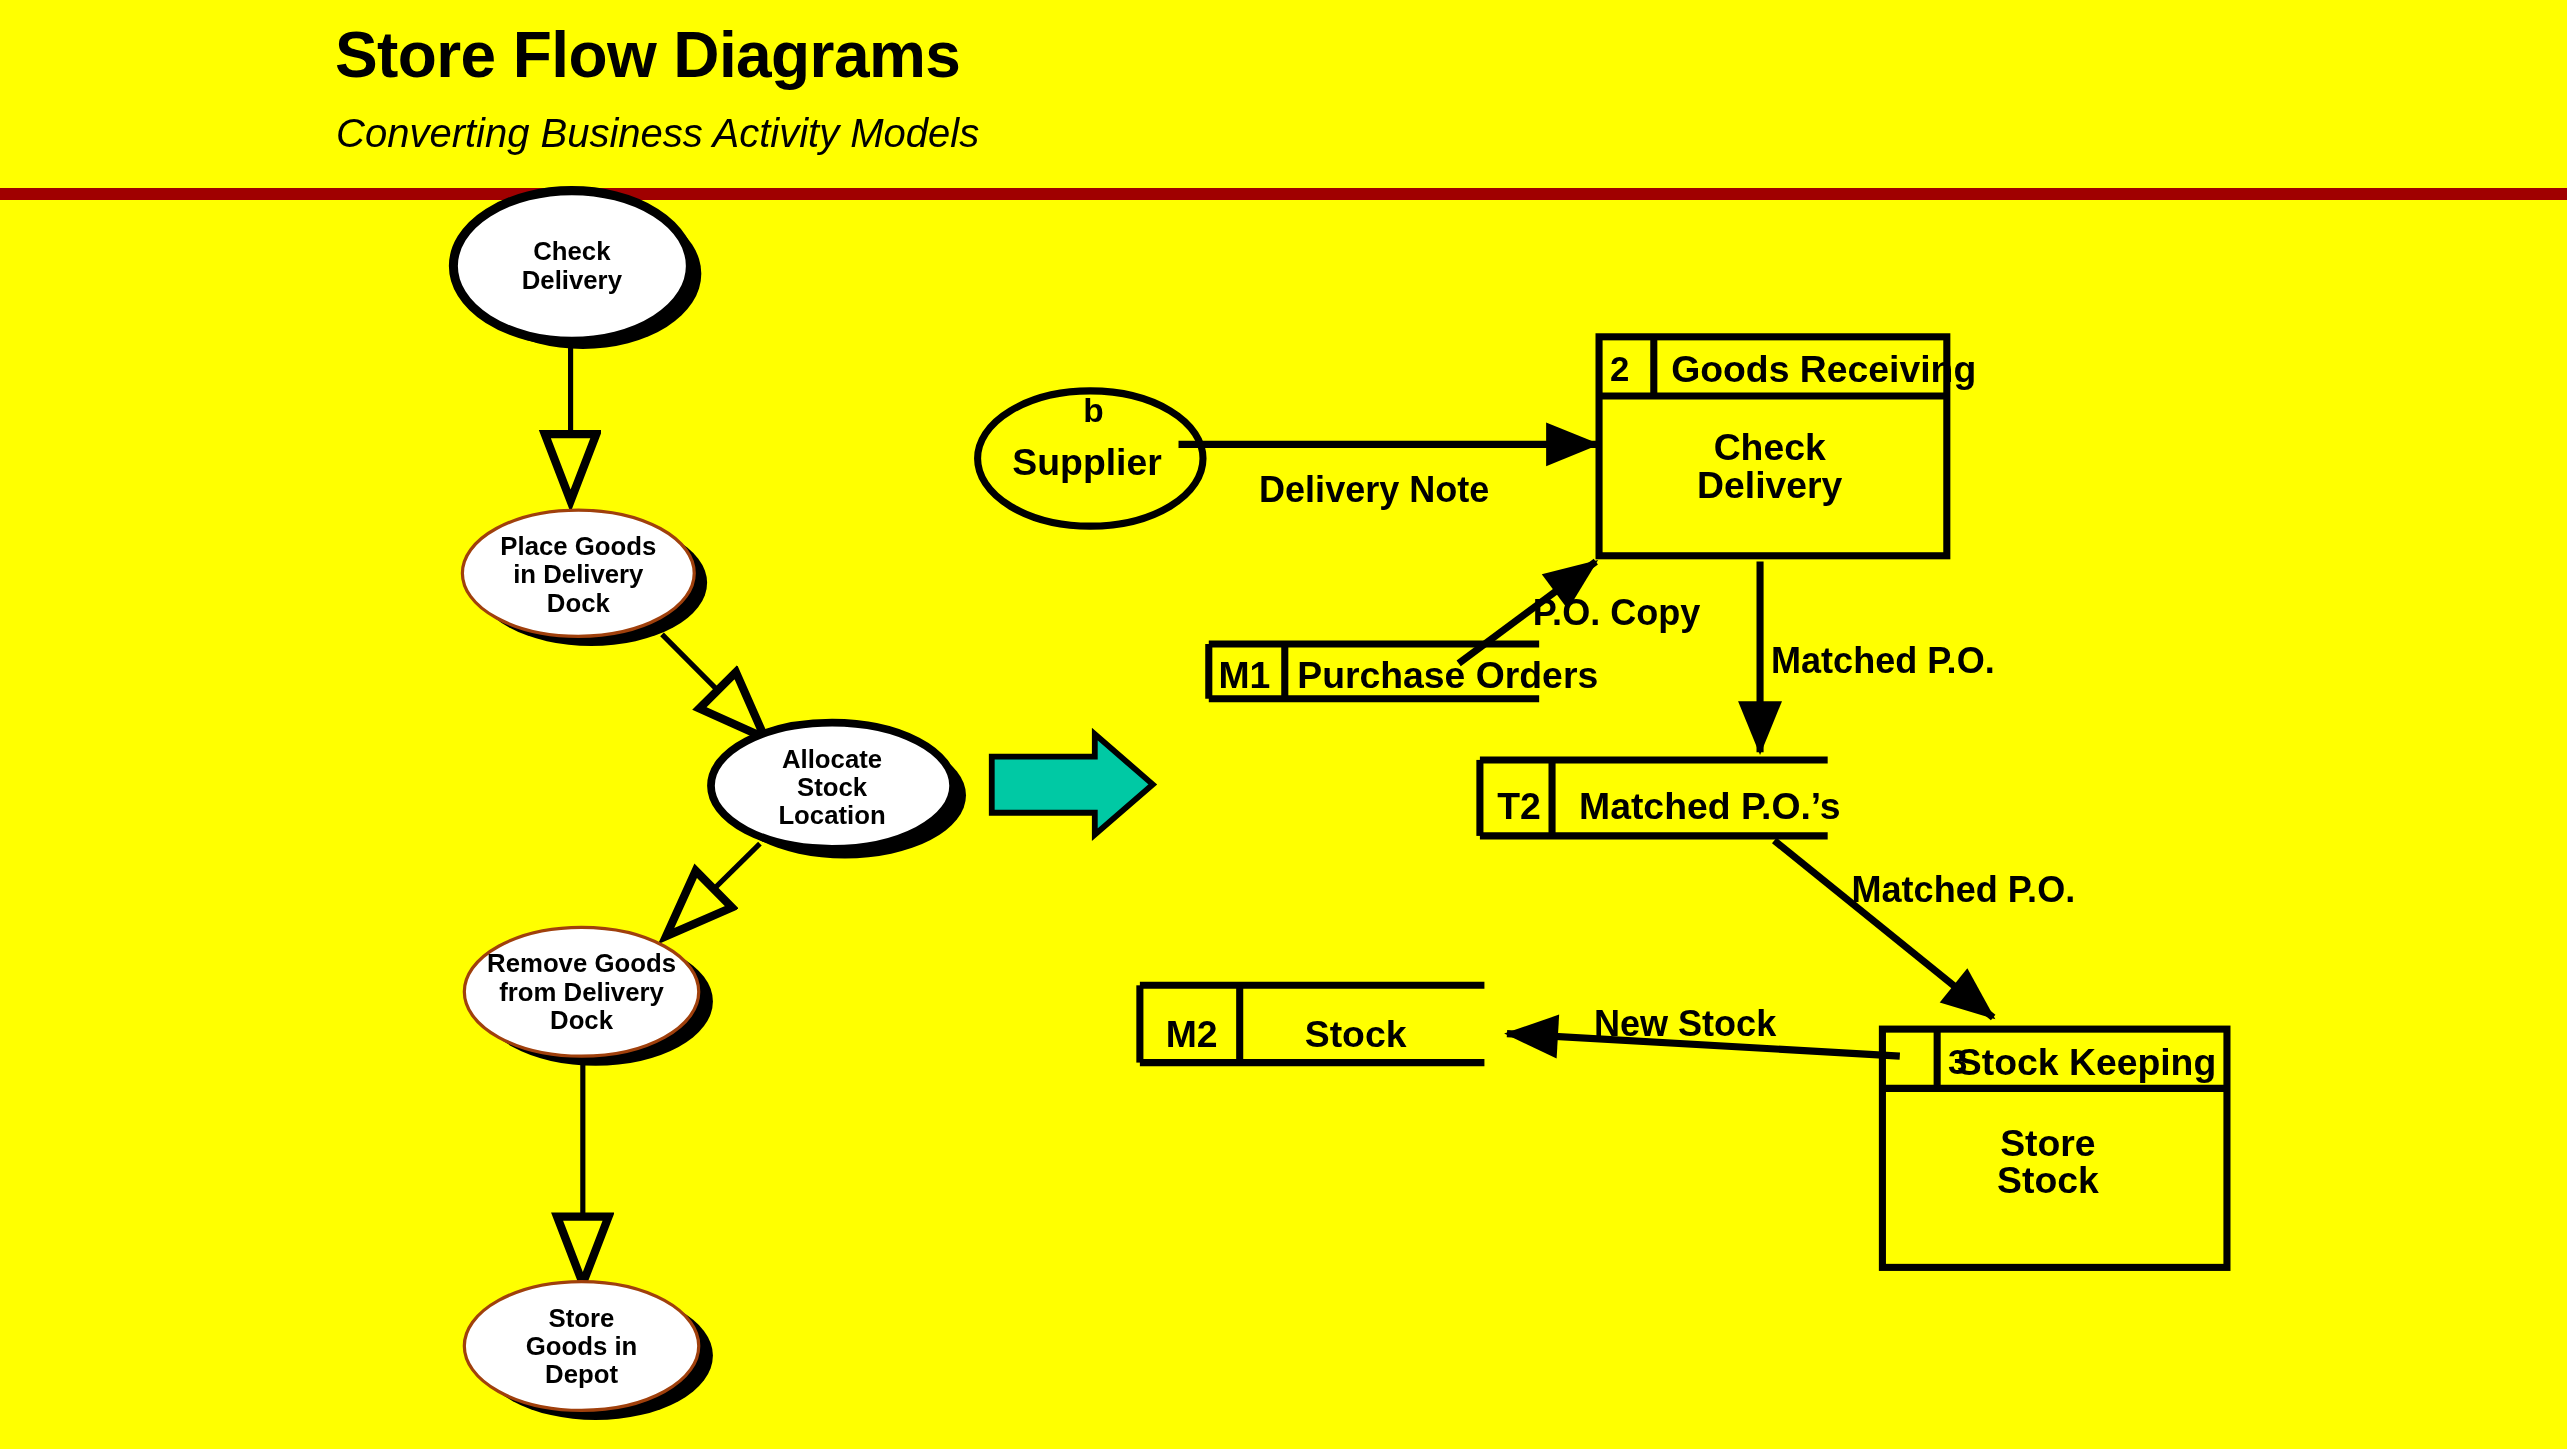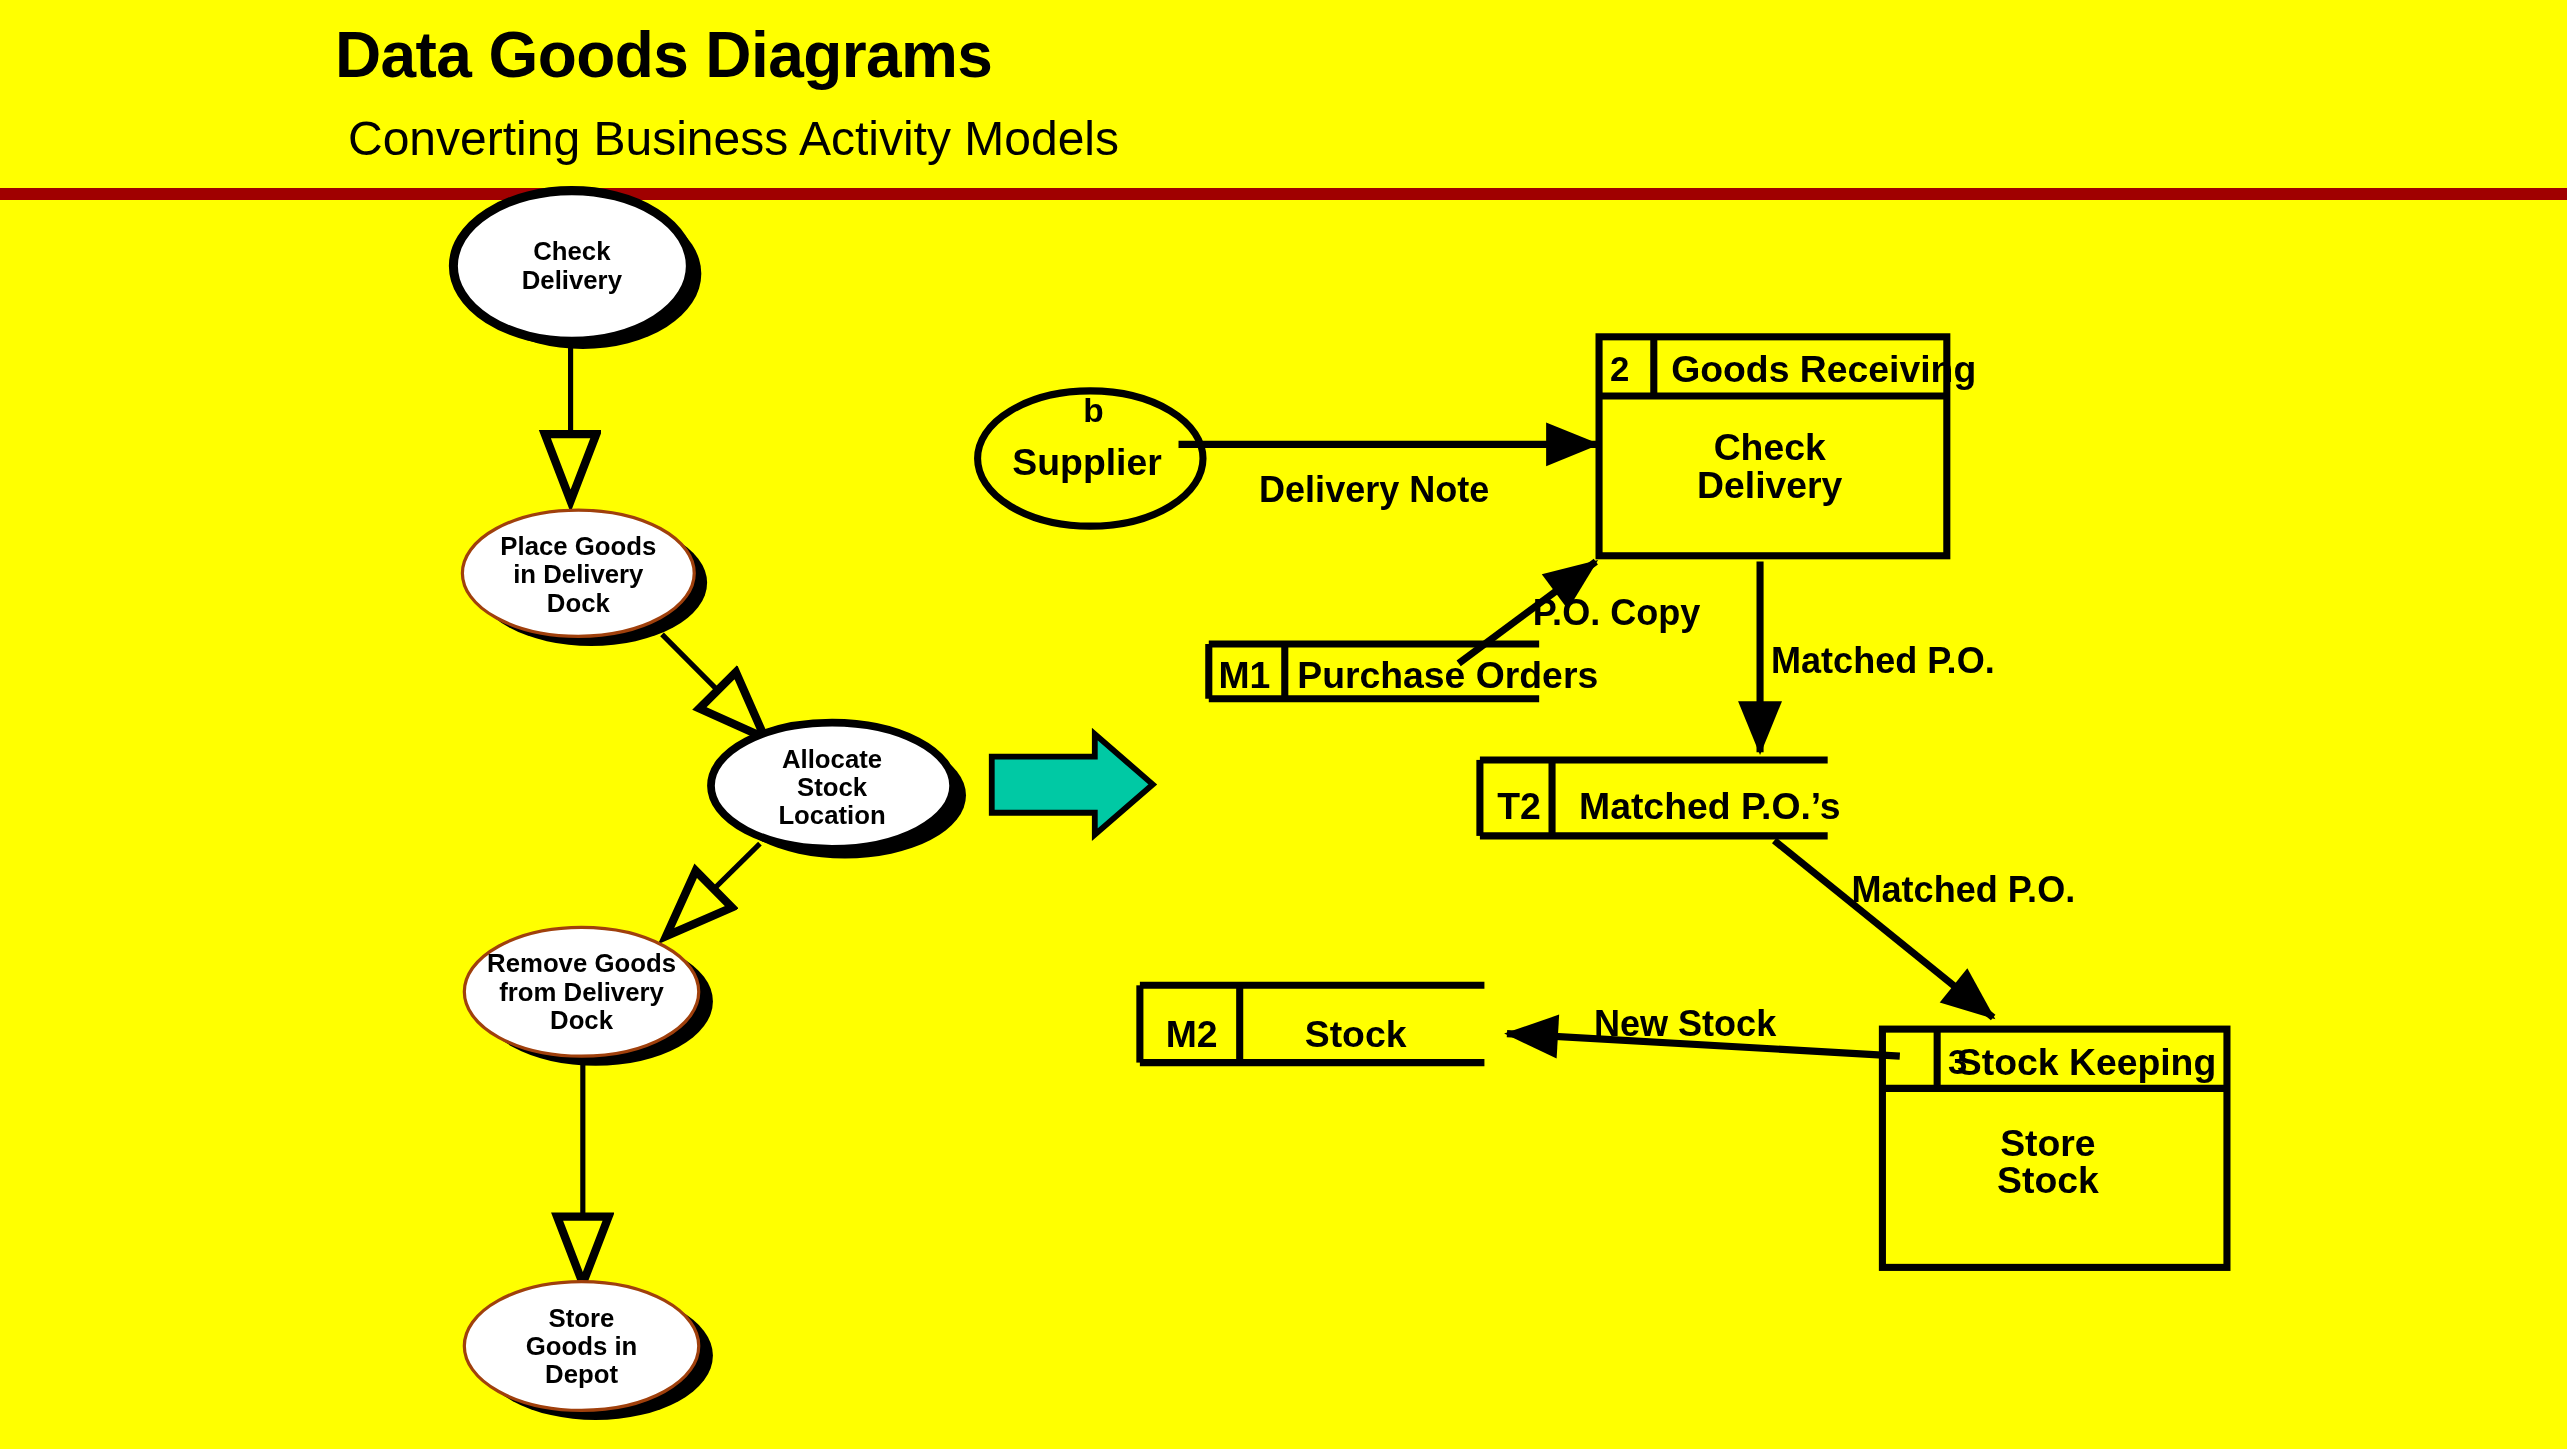--- a/index.html
+++ b/index.html
@@ -40,26 +40,27 @@
     left: 335px;
     top: 18px;
     font-size: 64px;
     font-weight: bold;
     color: #000000;
     letter-spacing: -0.6px;
     white-space: nowrap;
   }
   #slide-subtitle {
     position: absolute;
-    left: 348px;
+    left: 336px;
     top: 111px;
-    font-size: 48px;
+    font-size: 40px;
     font-weight: normal;
     color: #000000;
     white-space: nowrap;
+    font-style: italic;
   }
   #divider-bar {
     position: absolute;
     left: 0;
     top: 188px;
     width: 2576px;
     height: 12.2px;
     background: #A00000;
   }
   #canvas {
@@ -84,21 +85,21 @@
   .dfd-ext-id { font-size: 52px; font-weight: bold; fill: #000000; text-anchor: middle; }
   .dfd-ext-name { font-size: 58px; font-weight: bold; fill: #000000; text-anchor: middle; }
   .flow-label { font-size: 56px; font-weight: bold; fill: #000000; }
 </style>
 </head>
 <body>
 
 <div id="slide">
 
   <div id="title-block">
-    <div id="slide-title">Data Goods Diagrams</div>
+    <div id="slide-title">Store Flow Diagrams</div>
     <div id="slide-subtitle">Converting Business Activity Models</div>
   </div>
   <div id="divider-bar"></div>
 
   <svg id="canvas" viewBox="0 0 4000 2250">
     <defs>
       <marker id="mk-hollow" markerWidth="16" markerHeight="16" refX="13" refY="6" orient="auto" markerUnits="strokeWidth">
         <path d="M1,1 L14,6 L1,11 z" fill="#FFFF00" stroke="#000000" stroke-width="1.6"></path>
       </marker>
       <marker id="mk-filled" markerWidth="9" markerHeight="9" refX="7.6" refY="3.6" orient="auto" markerUnits="strokeWidth">

